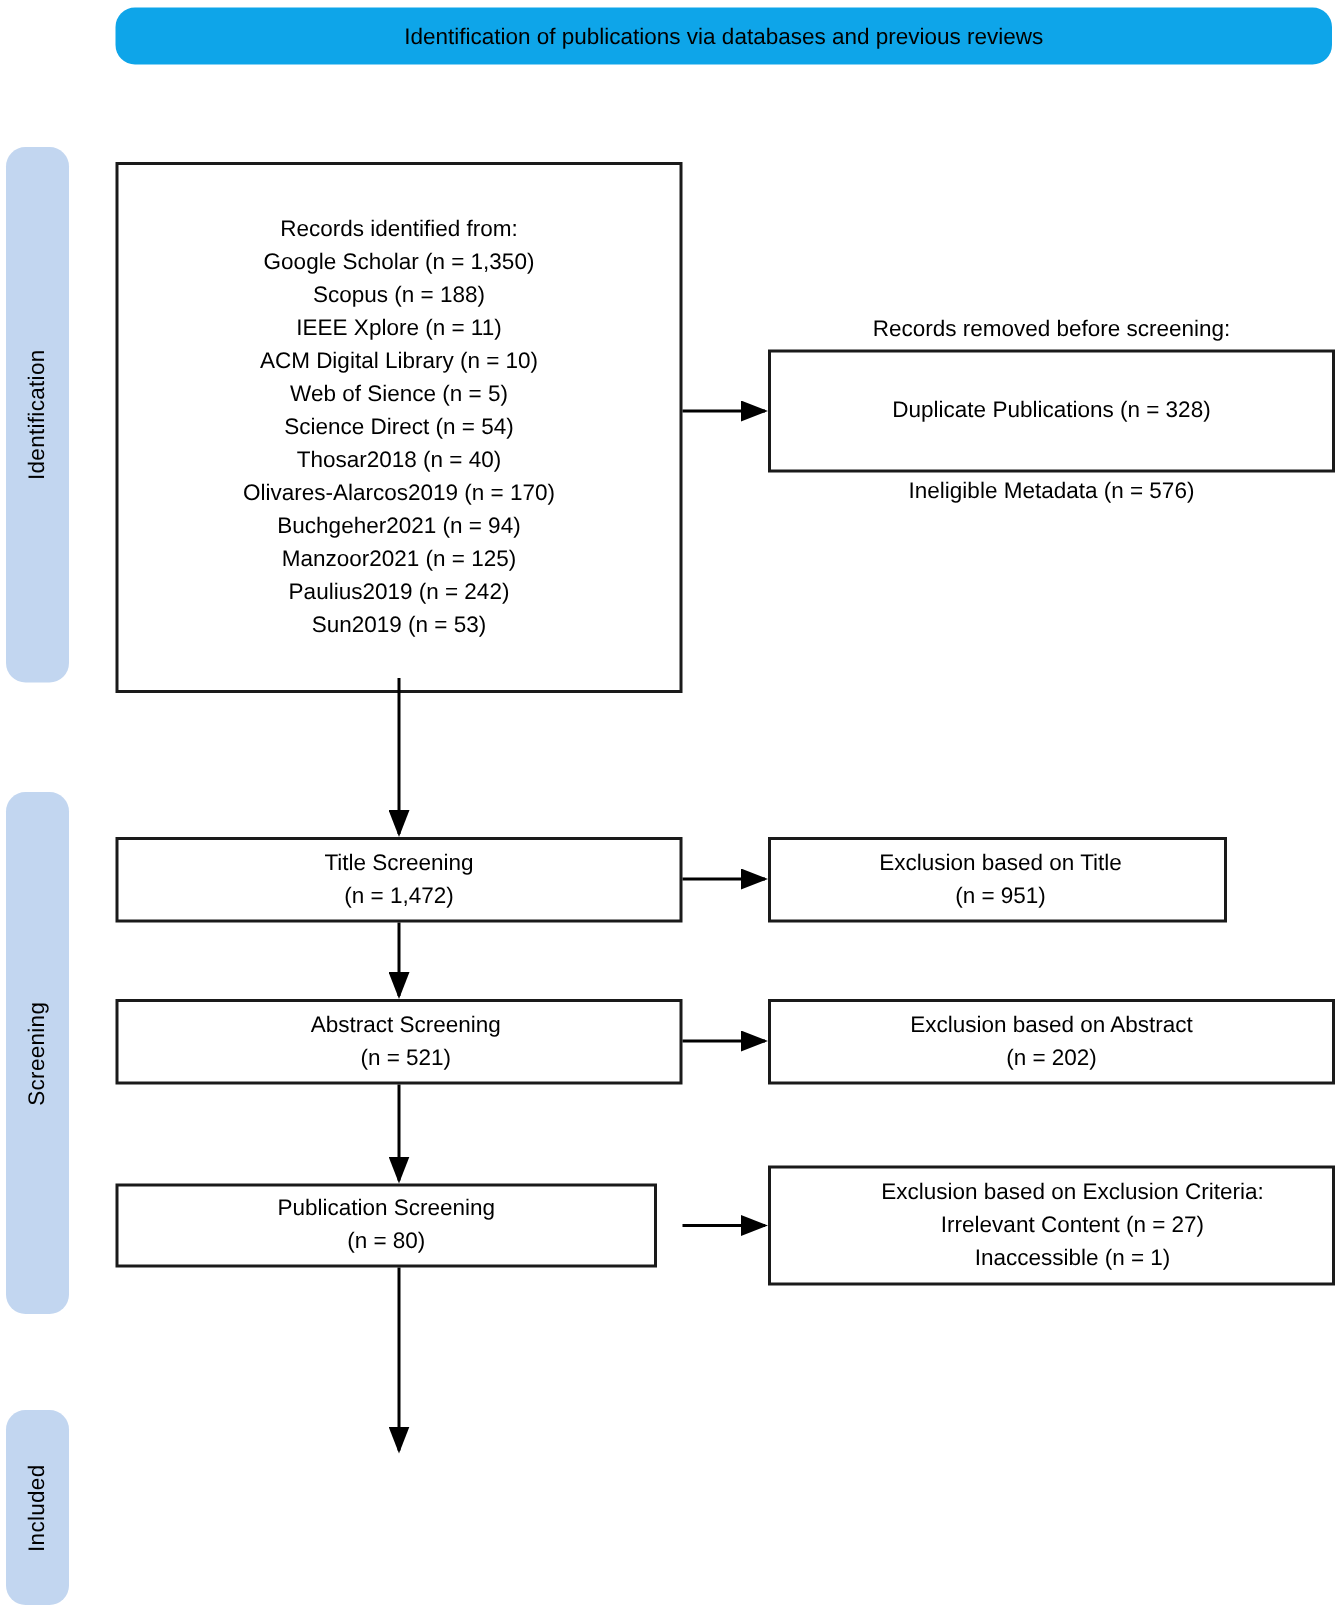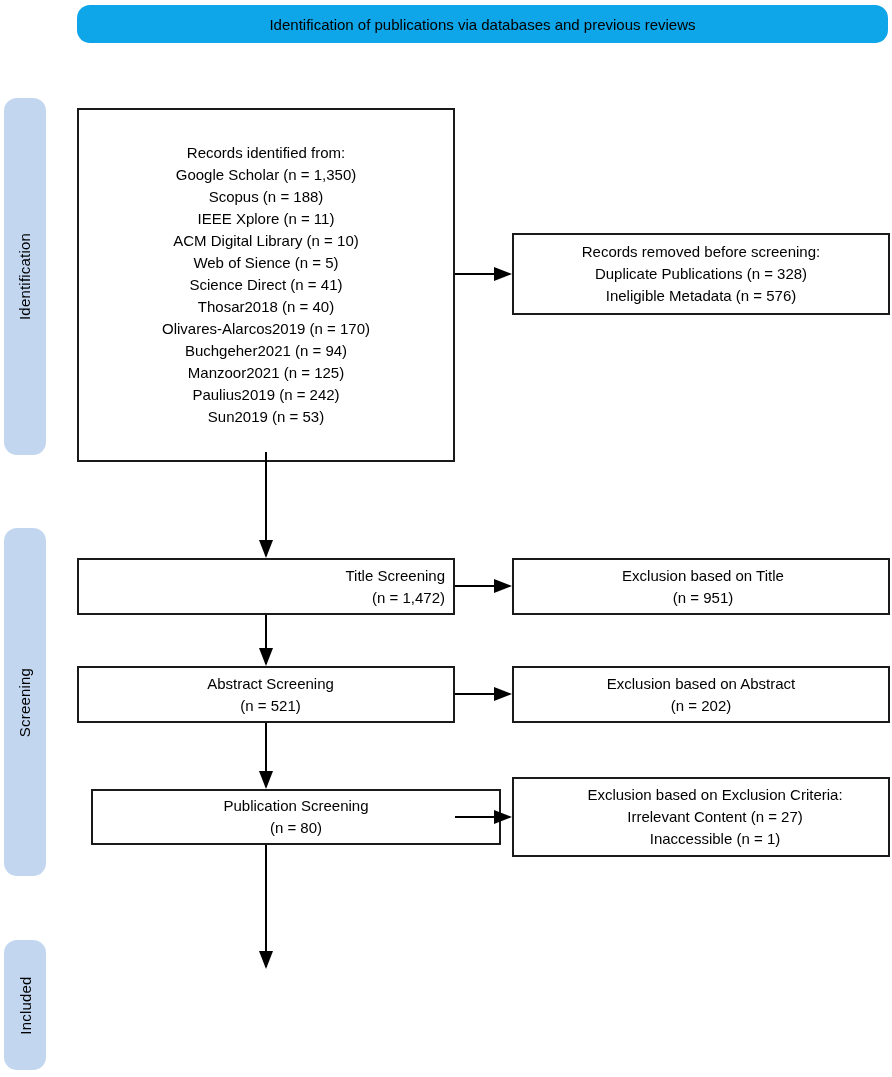--- a/index.html
+++ b/index.html
@@ -48,26 +48,26 @@
     flex-direction: column;
     align-items: center;
     justify-content: center;
     text-align: center;
     font-size: 15px;
     line-height: 22px;
     padding: 2px 8px;
   }
 
   .box-records-identified    { left: 77px;  top: 108px;  width: 378px; height: 354px; }
-  .box-records-removed       { left: 512px; top: 233px; width: 378px; height: 82px;  }
-  .box-title-screening       { left: 77px;  top: 558px; width: 378px; height: 57px; align-items: flex-end;  }
-  .box-exclusion-title       { left: 512px; top: 558px; width: 378px; height: 57px; padding-left: 12px;  }
+  .box-records-removed       { left: 512px; top: 233px; width: 378px; height: 82px; gap: 32px;  }
+  .box-title-screening       { left: 77px;  top: 558px; width: 378px; height: 57px;  }
+  .box-exclusion-title       { left: 512px; top: 558px; width: 306px; height: 57px; padding-left: 12px;  }
   .box-abstract-screening    { left: 77px;  top: 666px; width: 378px; height: 57px; padding-left: 17px;  }
   .box-exclusion-abstract    { left: 512px; top: 666px; width: 378px; height: 57px;  }
-  .box-publication-screening { left: 77px;  top: 789px; width: 410px; height: 56px; margin-left: 14px;  }
+  .box-publication-screening { left: 77px;  top: 789px; width: 361px; height: 56px;  }
   .box-exclusion-criteria    { left: 512px; top: 777px; width: 378px; height: 80px; padding-left: 36px;  }
   .box-included-publications { left: 77px;  top: 969px; width: 378px; height: 80px;  }
 
   .arrow-layer {
     position: absolute;
     left: 0; top: 0;
     width: 892px; height: 1077px;
     pointer-events: none;
   }
 </style>
@@ -92,21 +92,21 @@
     <span class="vtext">Included</span>
   </div>
 
   <div class="node box-records-identified">
       <div>Records identified from:</div>
       <div>Google Scholar (n = 1,350)</div>
       <div>Scopus (n = 188)</div>
       <div>IEEE Xplore (n = 11)</div>
       <div>ACM Digital Library (n = 10)</div>
       <div>Web of Sience (n = 5)</div>
-      <div>Science Direct (n = 41)</div>
+      <div>Science Direct (n = 54)</div>
       <div>Thosar2018 (n = 40)</div>
       <div>Olivares-Alarcos2019 (n = 170)</div>
       <div>Buchgeher2021 (n = 94)</div>
       <div>Manzoor2021 (n = 125)</div>
       <div>Paulius2019 (n = 242)</div>
       <div>Sun2019 (n = 53)</div>
     </div>
 
   <div class="node box-records-removed">
       <div>Records removed before screening:</div>

